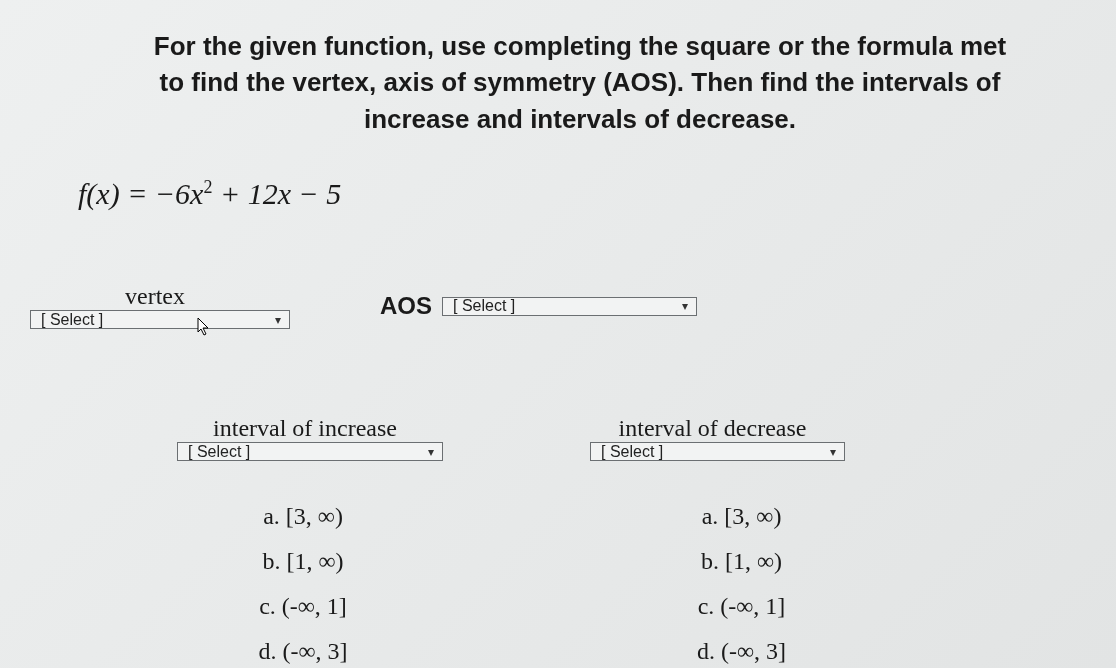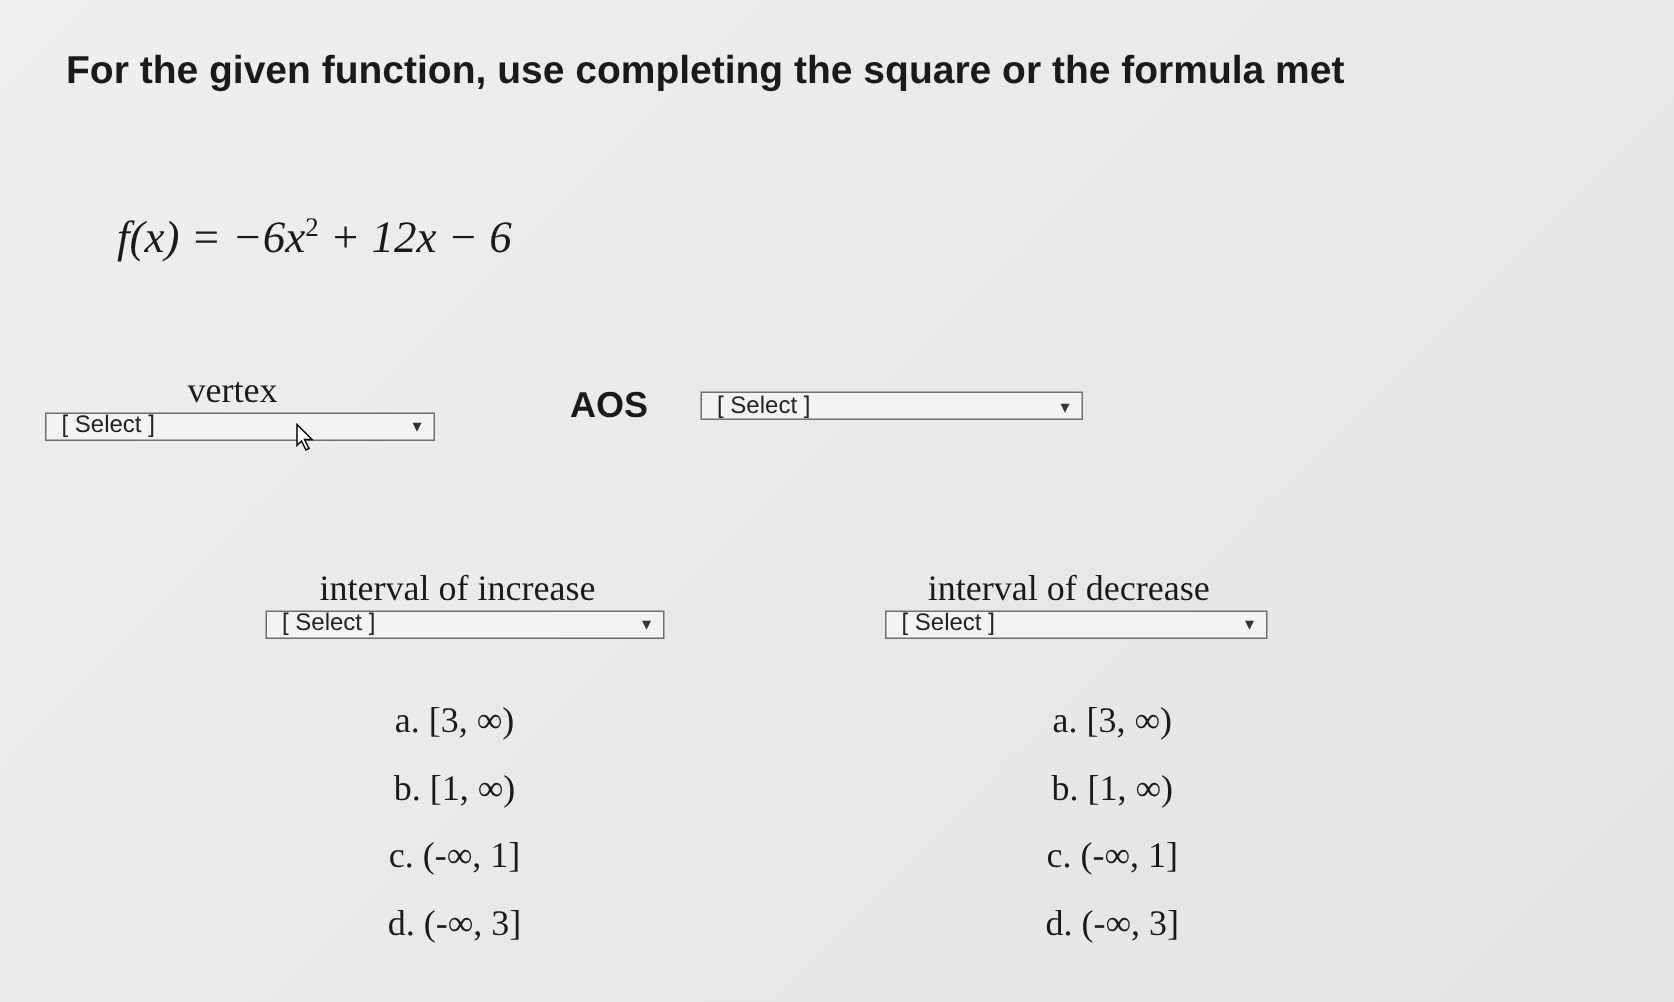--- a/index.html
+++ b/index.html
@@ -10,20 +10,21 @@
     font-family: Arial, Helvetica, sans-serif;
     color: #1a1a1a;
     padding: 28px 0 0 44px;
     overflow: hidden;
   }
   .question-text {
     font-size: 26px;
     font-weight: bold;
     line-height: 1.4;
     margin-bottom: 40px;
+    text-align: center;
   }
   .function-line {
     font-family: "Times New Roman", serif;
     font-size: 30px;
     font-style: italic;
     margin-left: 34px;
     margin-bottom: 72px;
   }
   .function-line .fn { font-style: italic; }
   .function-line sup { font-size: 18px; font-style: normal; }
@@ -52,21 +53,21 @@
   .select-box.w266 { width: 266px; }
   .chevron {
     position: absolute;
     right: 8px;
     top: 50%;
     transform: translateY(-50%);
     font-size: 12px;
     color: #333;
   }
   .vertex-group { display: flex; align-items: center; margin-right: 90px; margin-left: -14px; flex-direction: column;}
-  .aos-group { display: flex; align-items: center; gap: 25px; }
+  .aos-group { display: flex; align-items: center; }
   .interval-row { display: flex; align-items: flex-start; }
   .interval-col { display: flex; flex-direction: column; }
   .interval-col.left { width: 560px; margin-left: -14px;}
   .interval-header { display: flex; align-items: center; margin-bottom: 42px; flex-direction: column; }
   .options { font-family: "Times New Roman", serif; font-size: 24px; text-align: center; }
   .options .opt { margin-bottom: 18px; }
   .options.left { margin-left: -14px; }
   .options.right { margin-left: 48px; }
   .cursor-icon {
     position: absolute;
@@ -75,25 +76,26 @@
     pointer-events: none;
     font-size: 18px;
     color: #111;
   }
 </style>
 </head>
 <body>
 
 <div class="question-text">
   <span>For the given function, use completing the square or the formula met</span><br>
-  <br>
+  <span>to find the vertex, axis of symmetry (AOS).  Then find the intervals of</span><br>
+  <span>increase and intervals of decrease.</span>
 </div>
 
 <div class="function-line">
-  <span class="fn">f(x) = −6x</span><sup>2</sup><span class="fn"> + 12x − 6</span>
+  <span class="fn">f(x) = −6x</span><sup>2</sup><span class="fn"> + 12x − 5</span>
 </div>
 
 <div class="row top">
   <div class="vertex-group">
     <span class="label">vertex</span>
     <div class="select-box w260">
       <span>[ Select ]</span>
       <span class="cursor-icon">
         <svg width="14" height="20" viewBox="0 0 14 20">
             <path d="M1 1 L1 15 L4 12 L7 18 L9 17 L6 11 L11 11 Z" fill="#fff" stroke="#000" stroke-width="1"></path>

